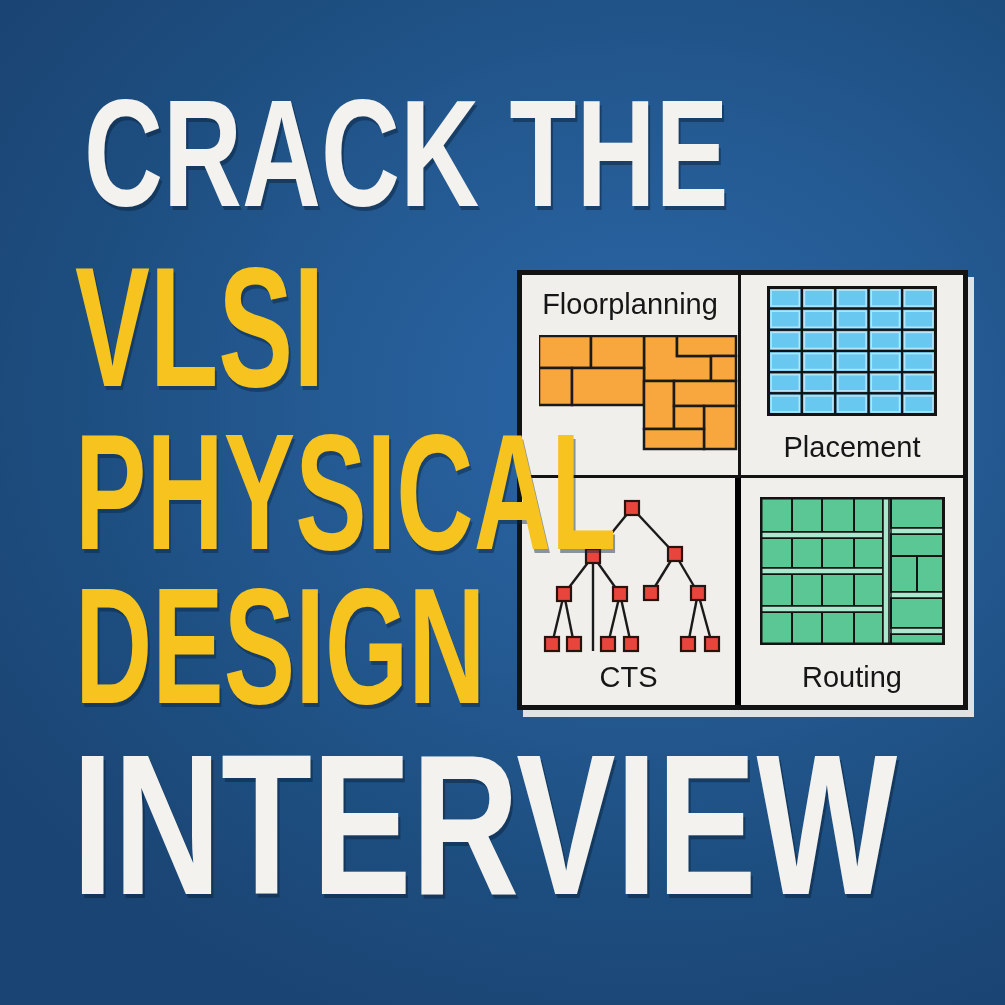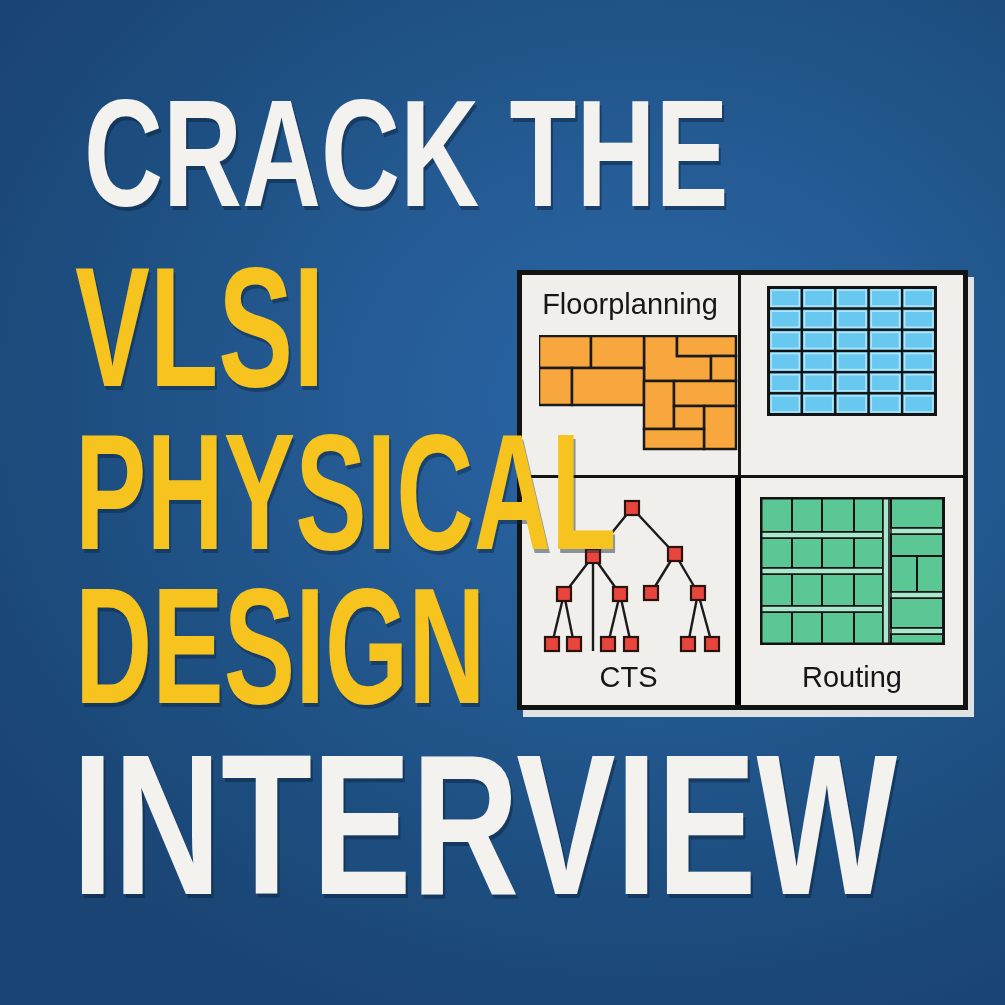--- a/index.html
+++ b/index.html
@@ -133,20 +133,21 @@
             <rect x="34.9" y="107.33333333333334" width="33.4" height="21.166666666666668" fill="#68c8f0" stroke="#131313" stroke-width="2.2"></rect>
             <rect x="37.5" y="109.93333333333334" width="28.2" height="15.966666666666669" fill="none" stroke="#b5e5f8" stroke-width="1.5"></rect>
             <rect x="68.3" y="107.33333333333334" width="33.4" height="21.166666666666668" fill="#68c8f0" stroke="#131313" stroke-width="2.2"></rect>
             <rect x="70.89999999999999" y="109.93333333333334" width="28.2" height="15.966666666666669" fill="none" stroke="#b5e5f8" stroke-width="1.5"></rect>
             <rect x="101.69999999999999" y="107.33333333333334" width="33.4" height="21.166666666666668" fill="#68c8f0" stroke="#131313" stroke-width="2.2"></rect>
             <rect x="104.29999999999998" y="109.93333333333334" width="28.2" height="15.966666666666669" fill="none" stroke="#b5e5f8" stroke-width="1.5"></rect>
             <rect x="135.1" y="107.33333333333334" width="33.4" height="21.166666666666668" fill="#68c8f0" stroke="#131313" stroke-width="2.2"></rect>
             <rect x="137.7" y="109.93333333333334" width="28.2" height="15.966666666666669" fill="none" stroke="#b5e5f8" stroke-width="1.5"></rect>
             <rect x="1.5" y="1.5" width="167" height="127" fill="none" stroke="#131313" stroke-width="3"></rect>
           </svg></div>
+      <div class="qlabel bottom">Placement</div>
     </div>
     <div class="quad q3">
       <div class="diagram cts"><svg viewBox="0 0 216 176" width="216" height="176">
             <line x1="72" y1="82" x2="72" y2="170" stroke="#1a1a1a" stroke-width="2.4"></line>
             <line x1="111" y1="27" x2="72" y2="75" stroke="#1a1a1a" stroke-width="2.4"></line>
             <line x1="111" y1="27" x2="154" y2="73" stroke="#1a1a1a" stroke-width="2.4"></line>
             <line x1="72" y1="75" x2="43" y2="113" stroke="#1a1a1a" stroke-width="2.4"></line>
             <line x1="72" y1="75" x2="99" y2="113" stroke="#1a1a1a" stroke-width="2.4"></line>
             <line x1="154" y1="73" x2="130" y2="112" stroke="#1a1a1a" stroke-width="2.4"></line>
             <line x1="154" y1="73" x2="177" y2="112" stroke="#1a1a1a" stroke-width="2.4"></line>

